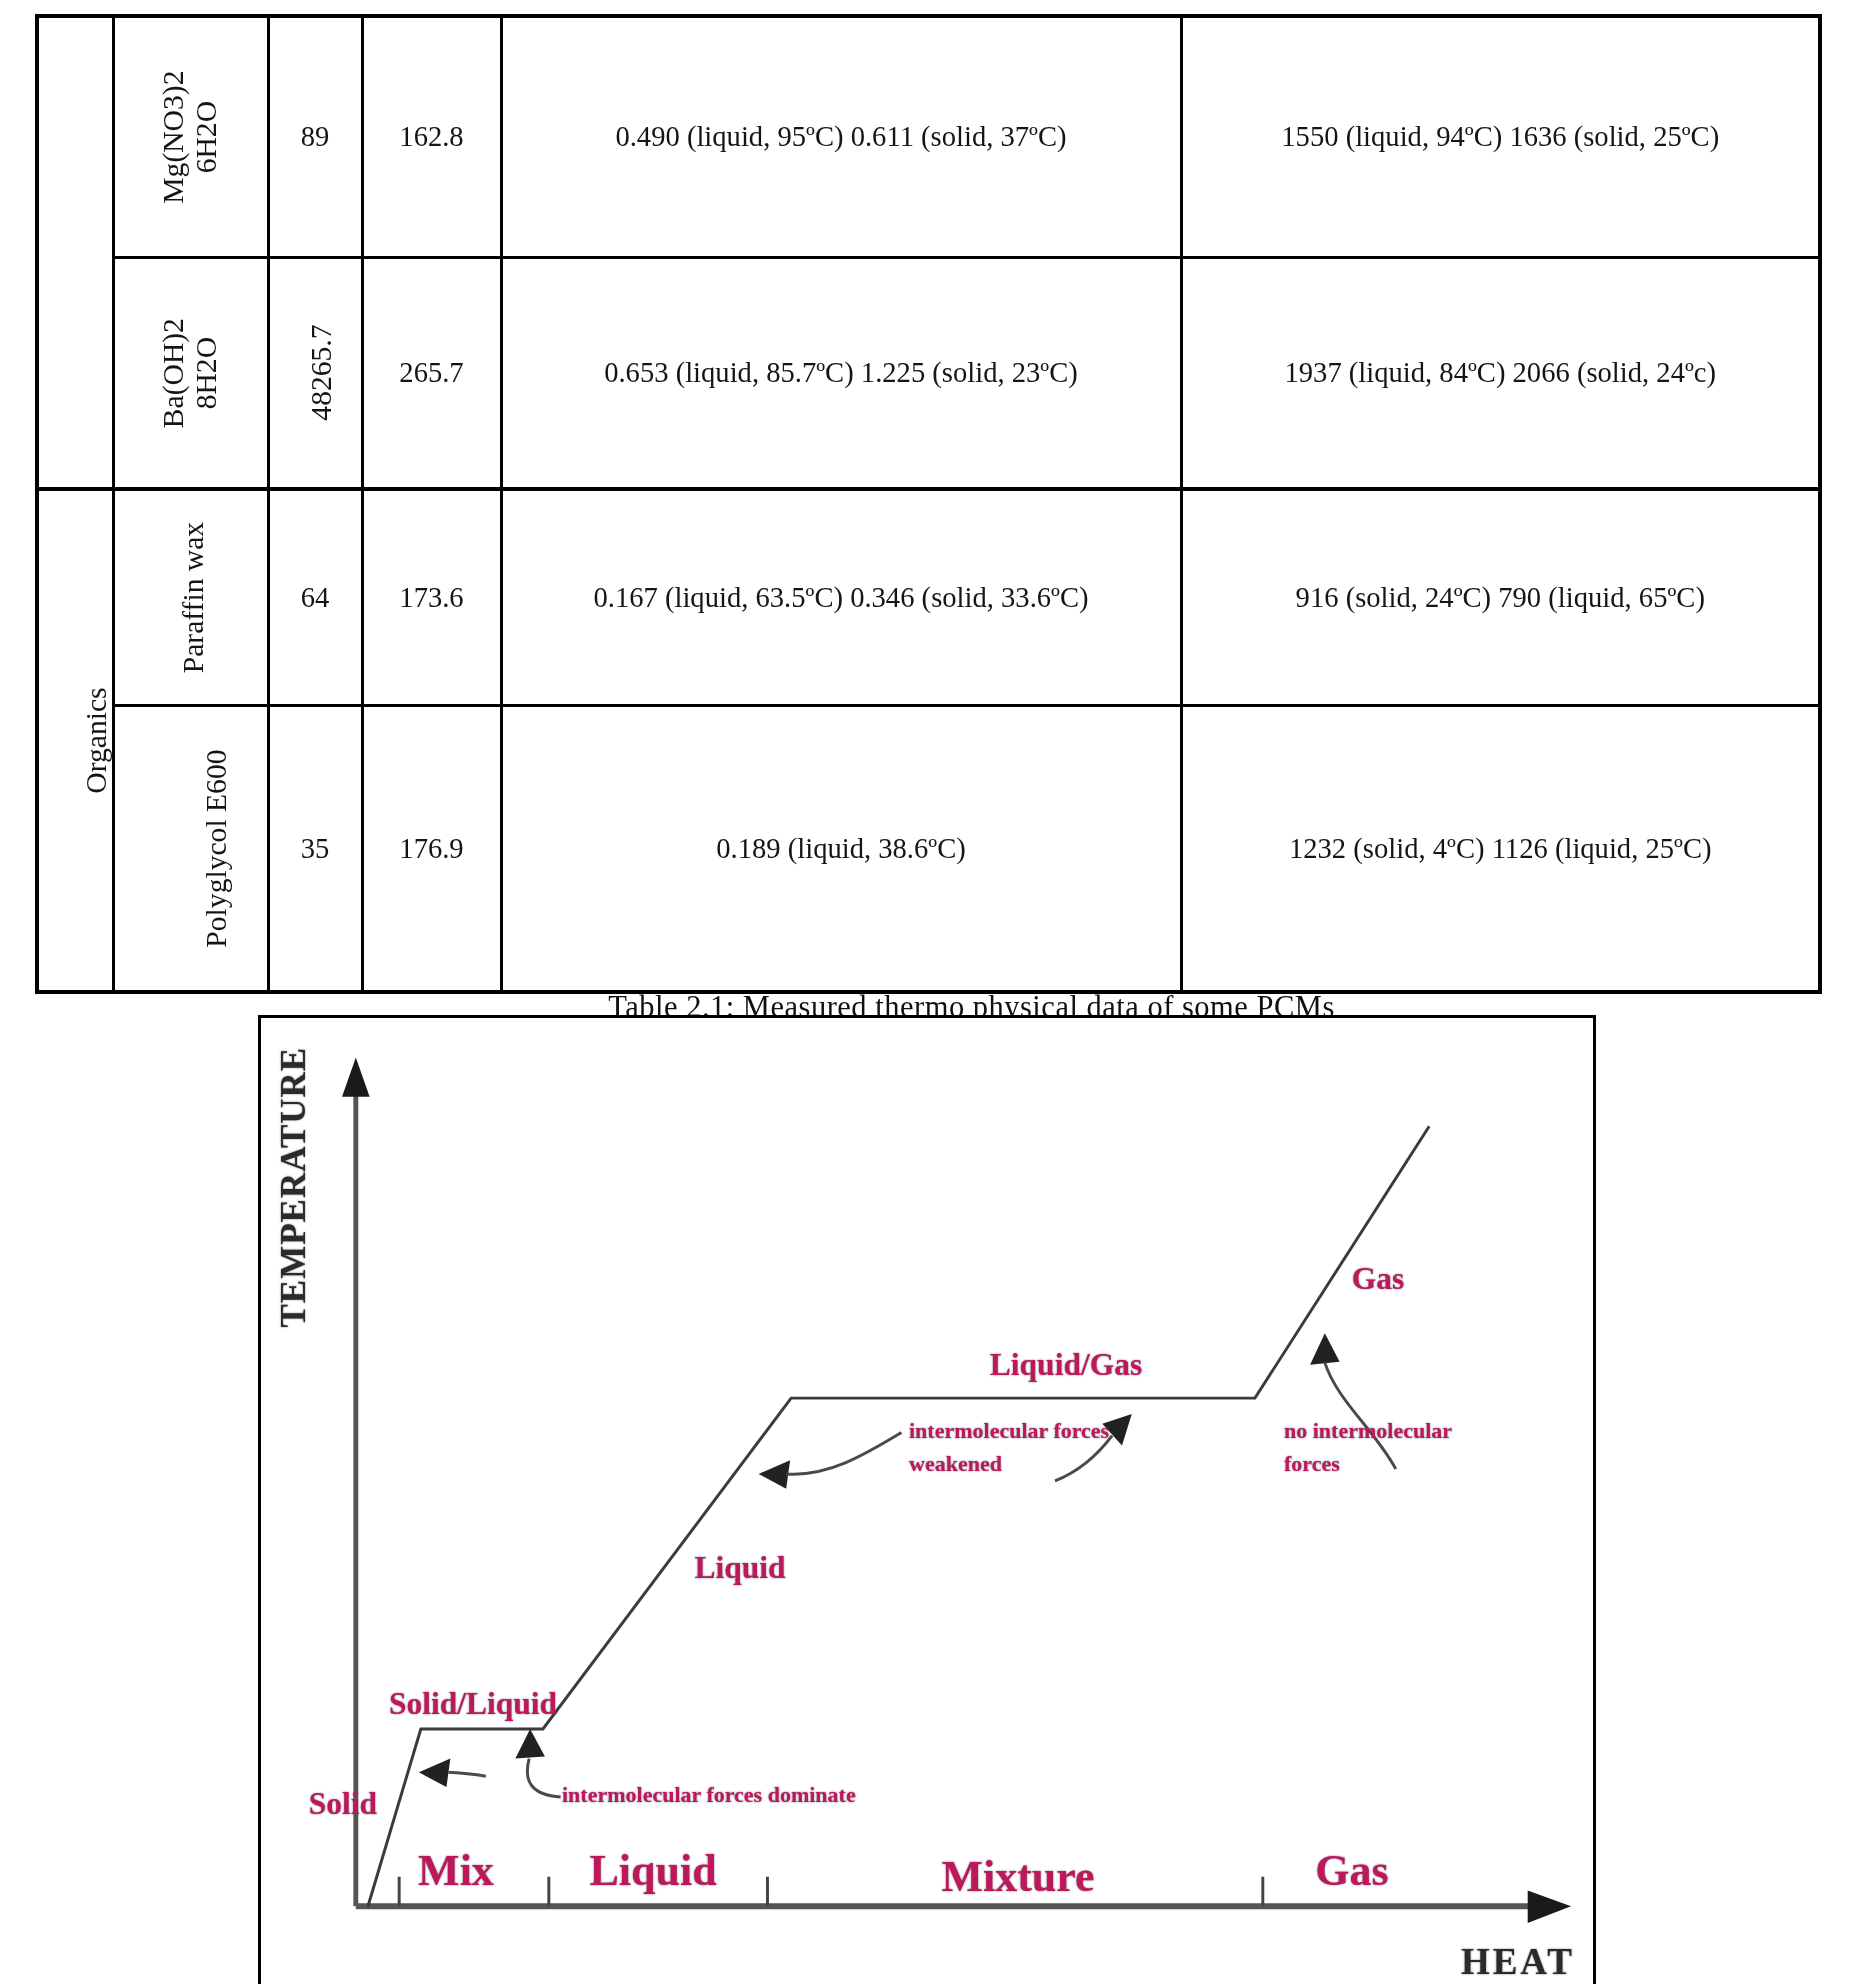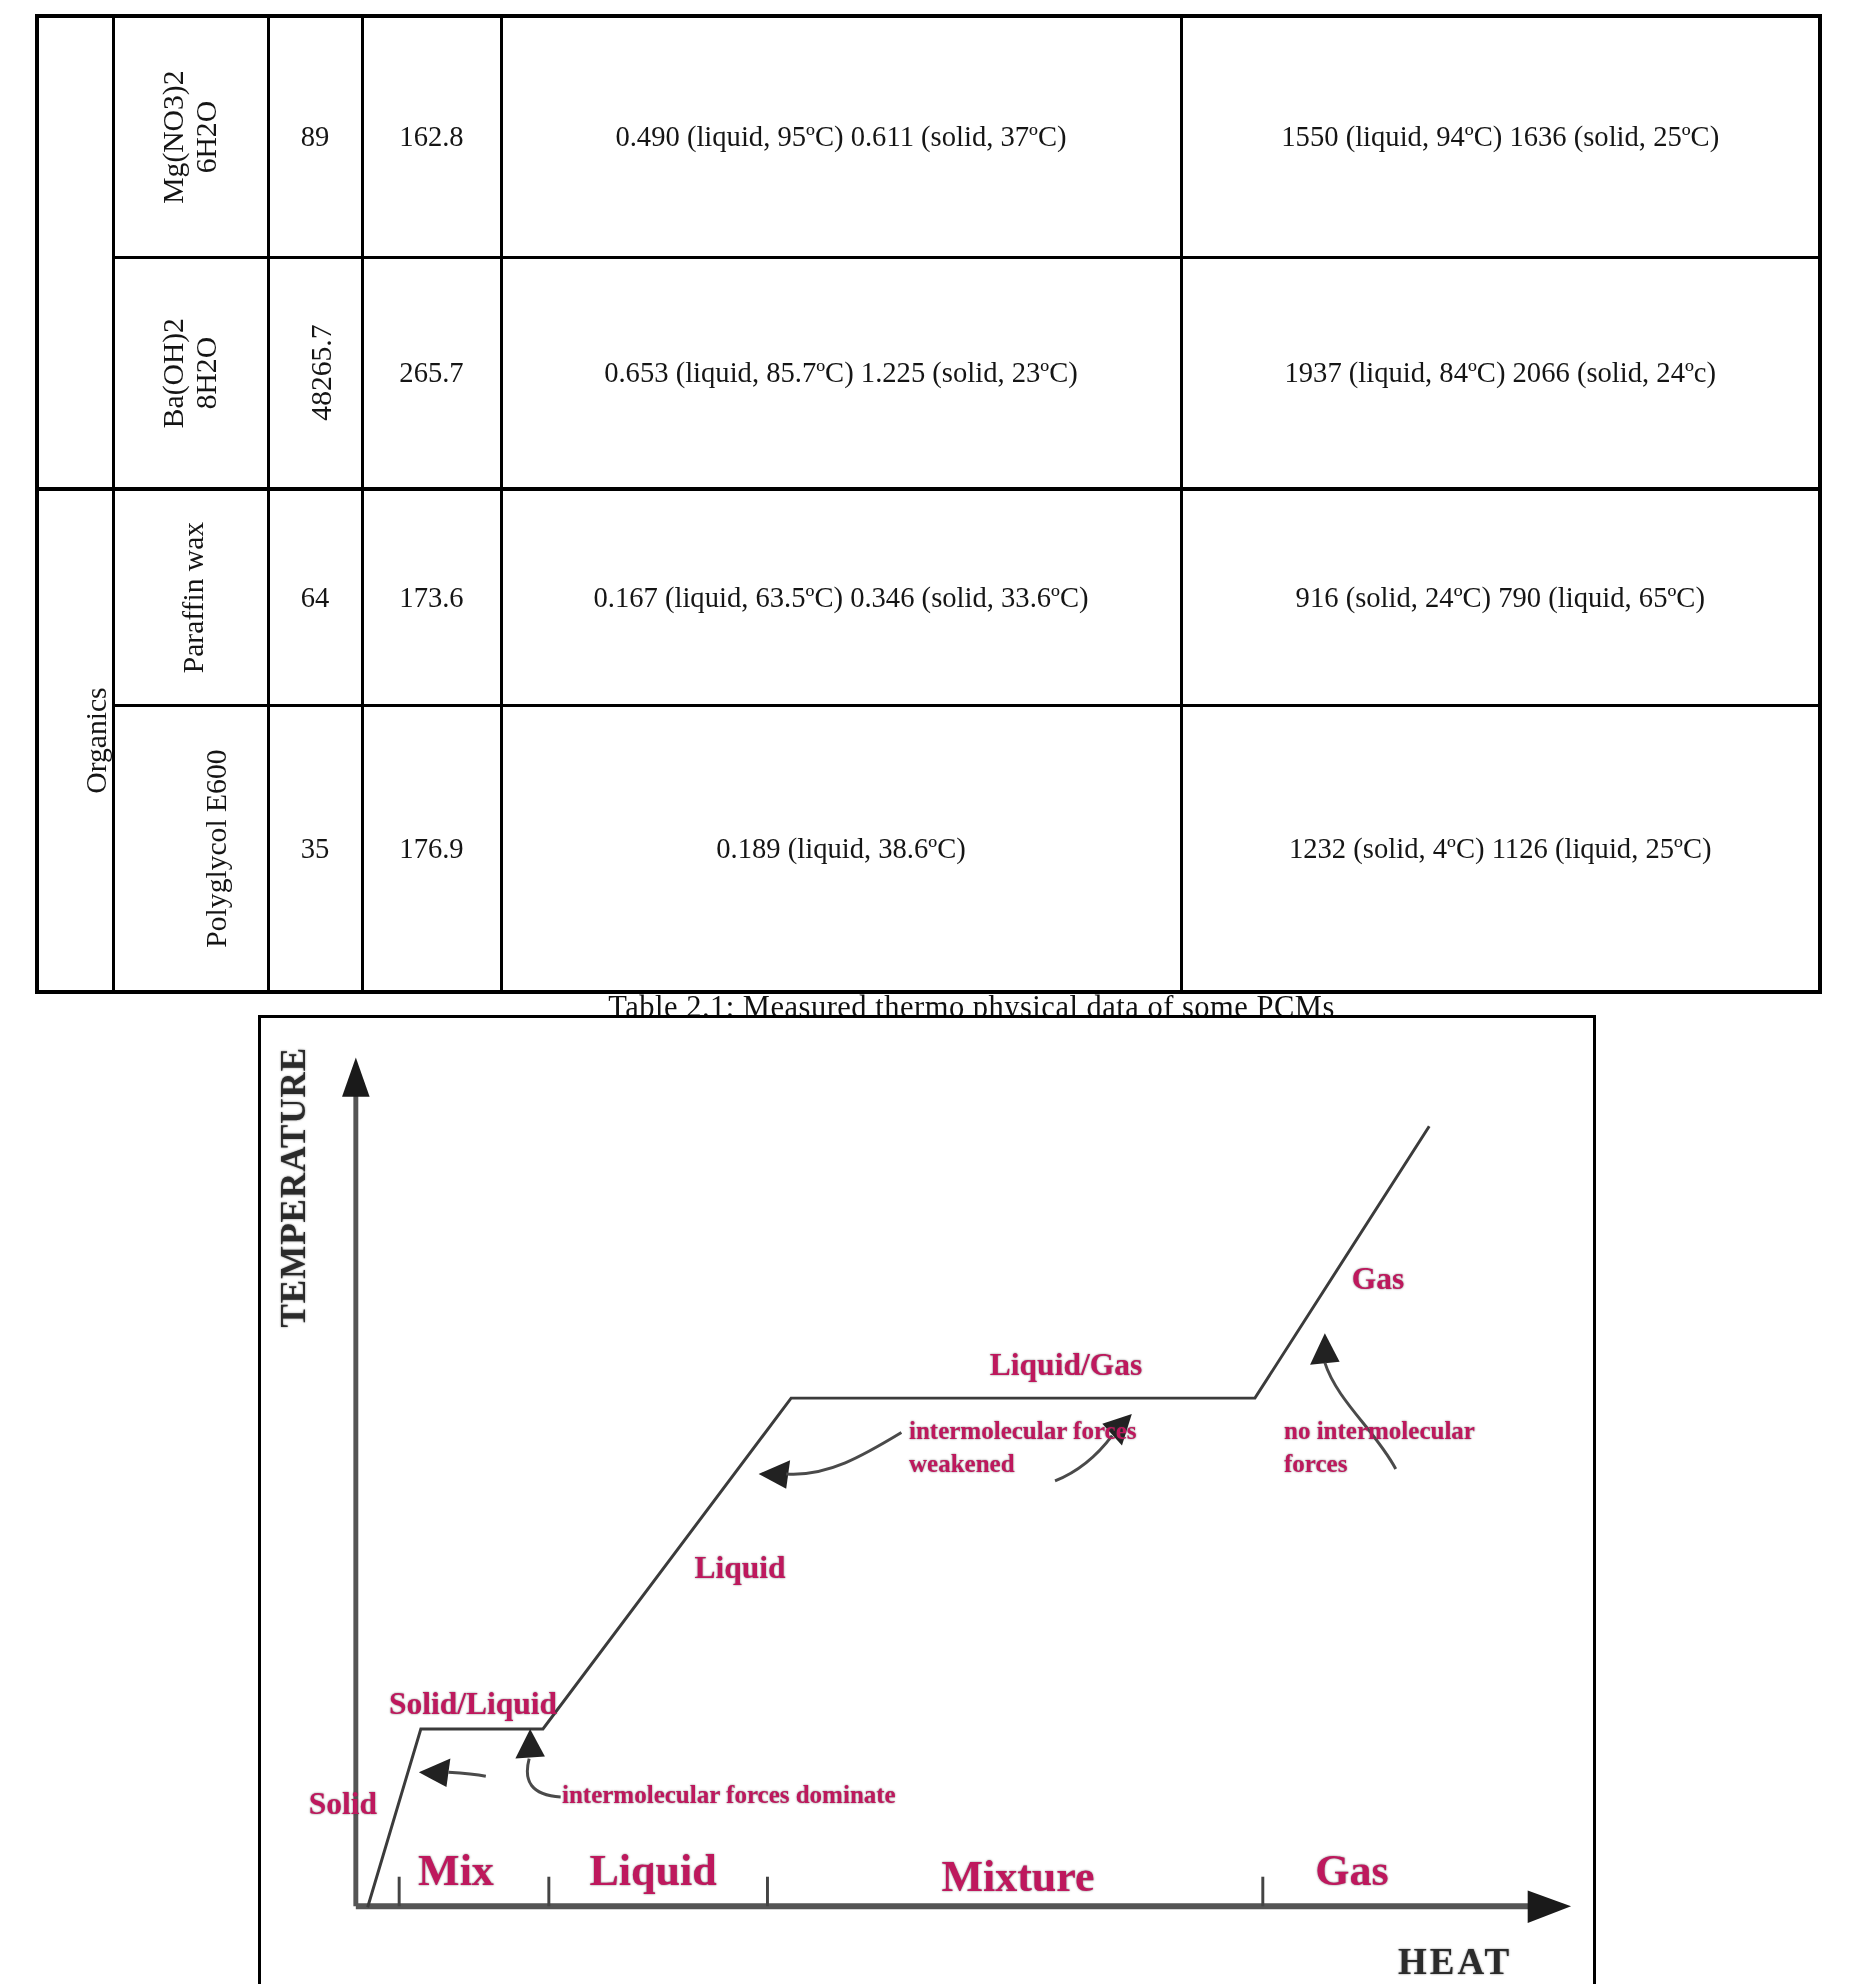--- a/index.html
+++ b/index.html
@@ -34,29 +34,29 @@
     border:3.9px solid #000;border-bottom:none;background:#fff;
   }
   .figure-box svg{position:absolute;left:0;top:0;}
   .flabel{
     position:absolute;font-weight:bold;color:#be185d;white-space:nowrap;
     text-shadow:0 0 2px rgba(70,70,70,.75);
   }
   .center{transform:translateX(-50%);}
   .region{font-size:44px;}
   .phase{font-size:31.5px;}
-  .annot{font-size:25px;line-height:33px;}
+  .annot{font-size:22px;line-height:33px;}
   .ylab{
     position:absolute;left:-98px;top:164px;width:256px;height:35px;
     transform:rotate(-90deg);transform-origin:center;text-align:center;
     font-size:35px;font-weight:bold;color:#2b2b2b;letter-spacing:1px;
     text-shadow:0 0 2px rgba(70,70,70,.75);white-space:nowrap;
   }
   .xlab{
-    position:absolute;left:1137px;top:922px;width:177px;text-align:left;
+    position:absolute;left:1137px;top:922px;width:177px;text-align:right;
     font-size:37px;font-weight:bold;color:#2b2b2b;letter-spacing:3px;
     text-shadow:0 0 2px rgba(70,70,70,.75);
     font-family:Liberation Serif, serif;
   }
 </style>
 </head>
 <body>
 
 <table class="pcm-table">
   <colgroup>

